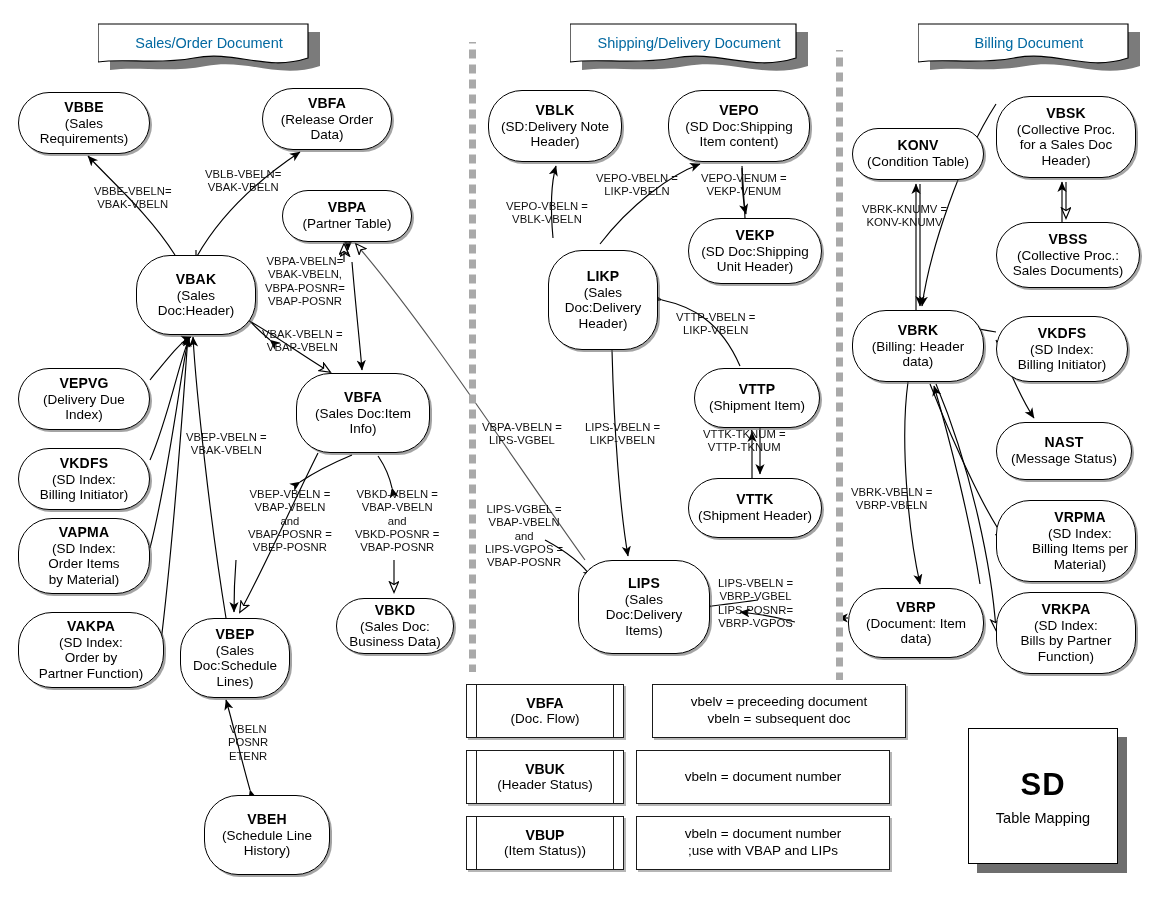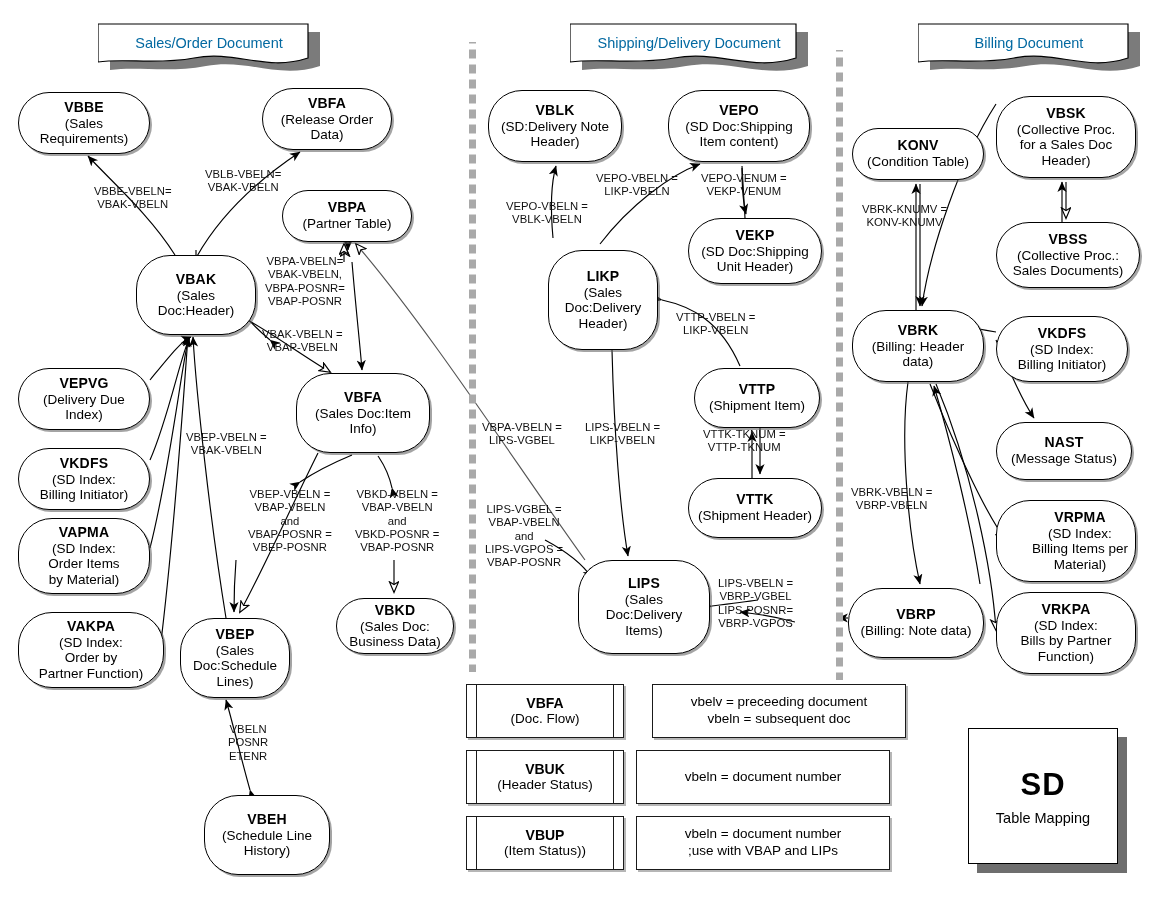--- a/index.html
+++ b/index.html
@@ -309,21 +309,21 @@
 Material)</div>
   </div>
   <div class="node" style="left:996px;top:592px;width:140px;height:82px;">
     <div class="tbl">VRKPA</div>
     <div class="desc" style="white-space:pre-line;">(SD Index:
 Bills by Partner
 Function)</div>
   </div>
   <div class="node" style="left:848px;top:588px;width:136px;height:70px;">
     <div class="tbl">VBRP</div>
-    <div class="desc" style="white-space:pre-line;">(Billing: Note data)</div>
+    <div class="desc" style="white-space:pre-line;">(Document: Item data)</div>
   </div>
 
   <div class="elabel" style="left:94px;top:185px;">VBBE-VBELN=
 VBAK-VBELN</div>
   <div class="elabel" style="left:205px;top:168px;">VBLB-VBELN=
 VBAK-VBELN</div>
   <div class="elabel" style="left:265px;top:255px;">VBPA-VBELN=
 VBAK-VBELN,
 VBPA-POSNR=
 VBAP-POSNR</div>

